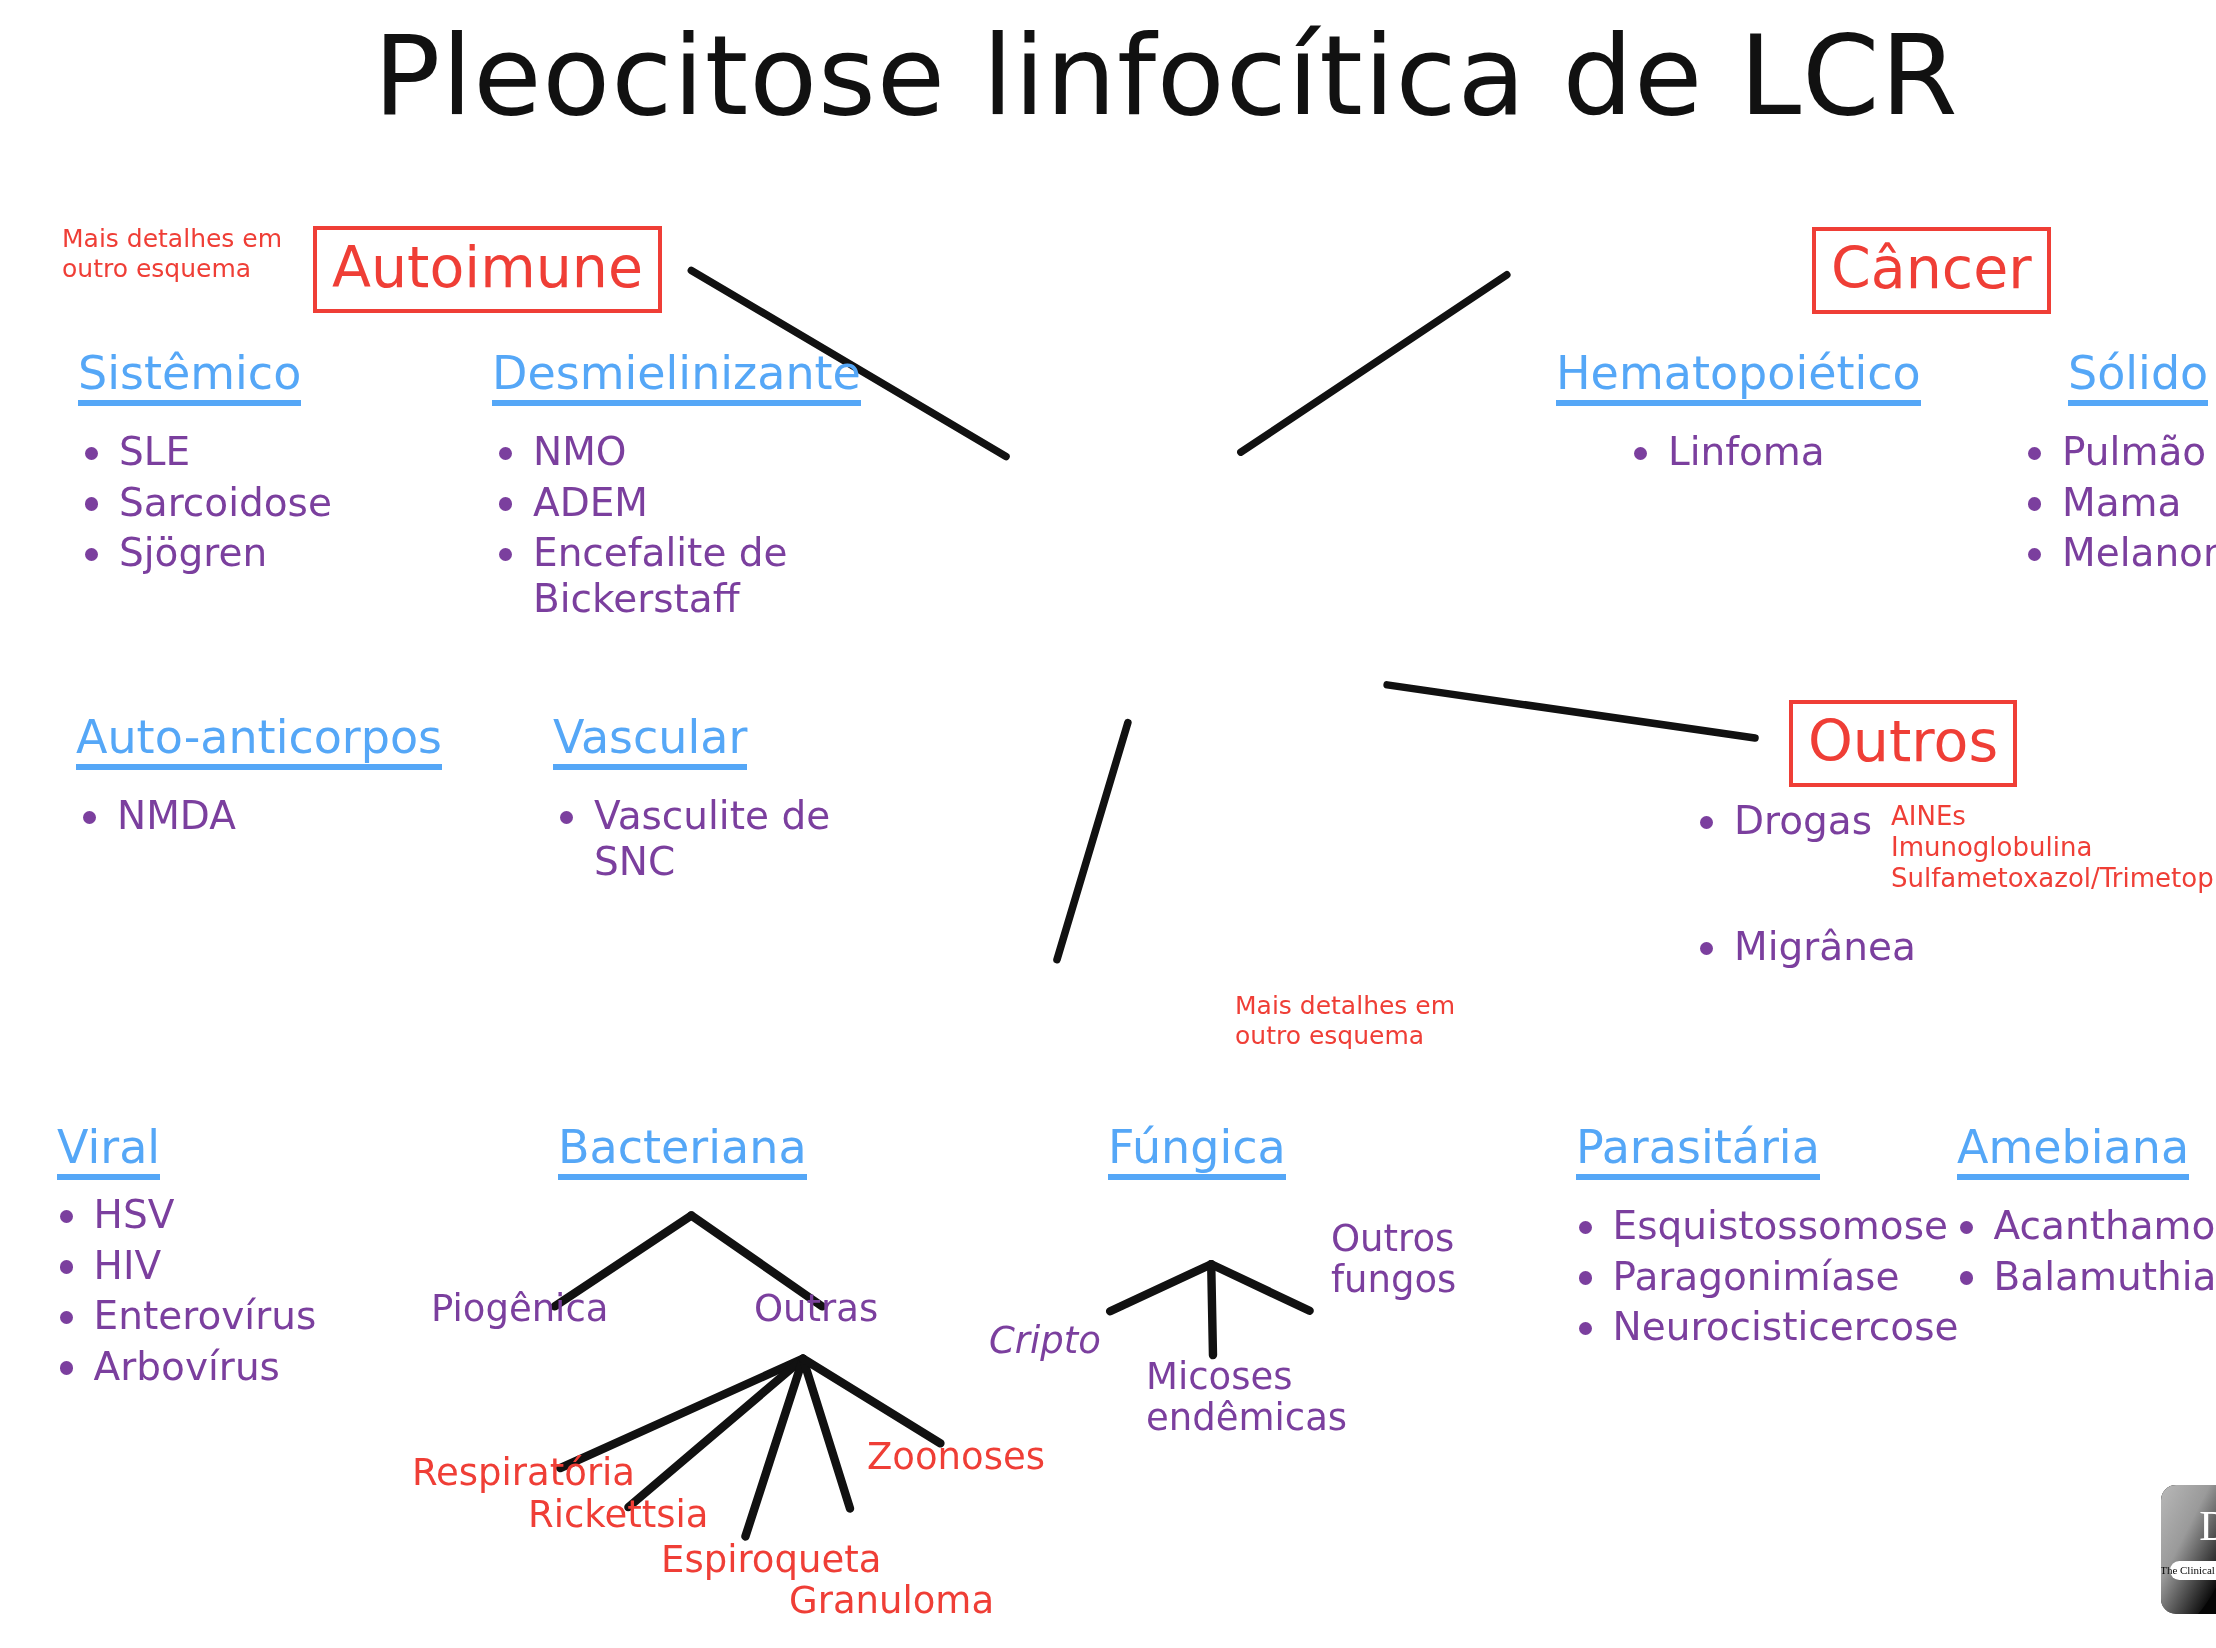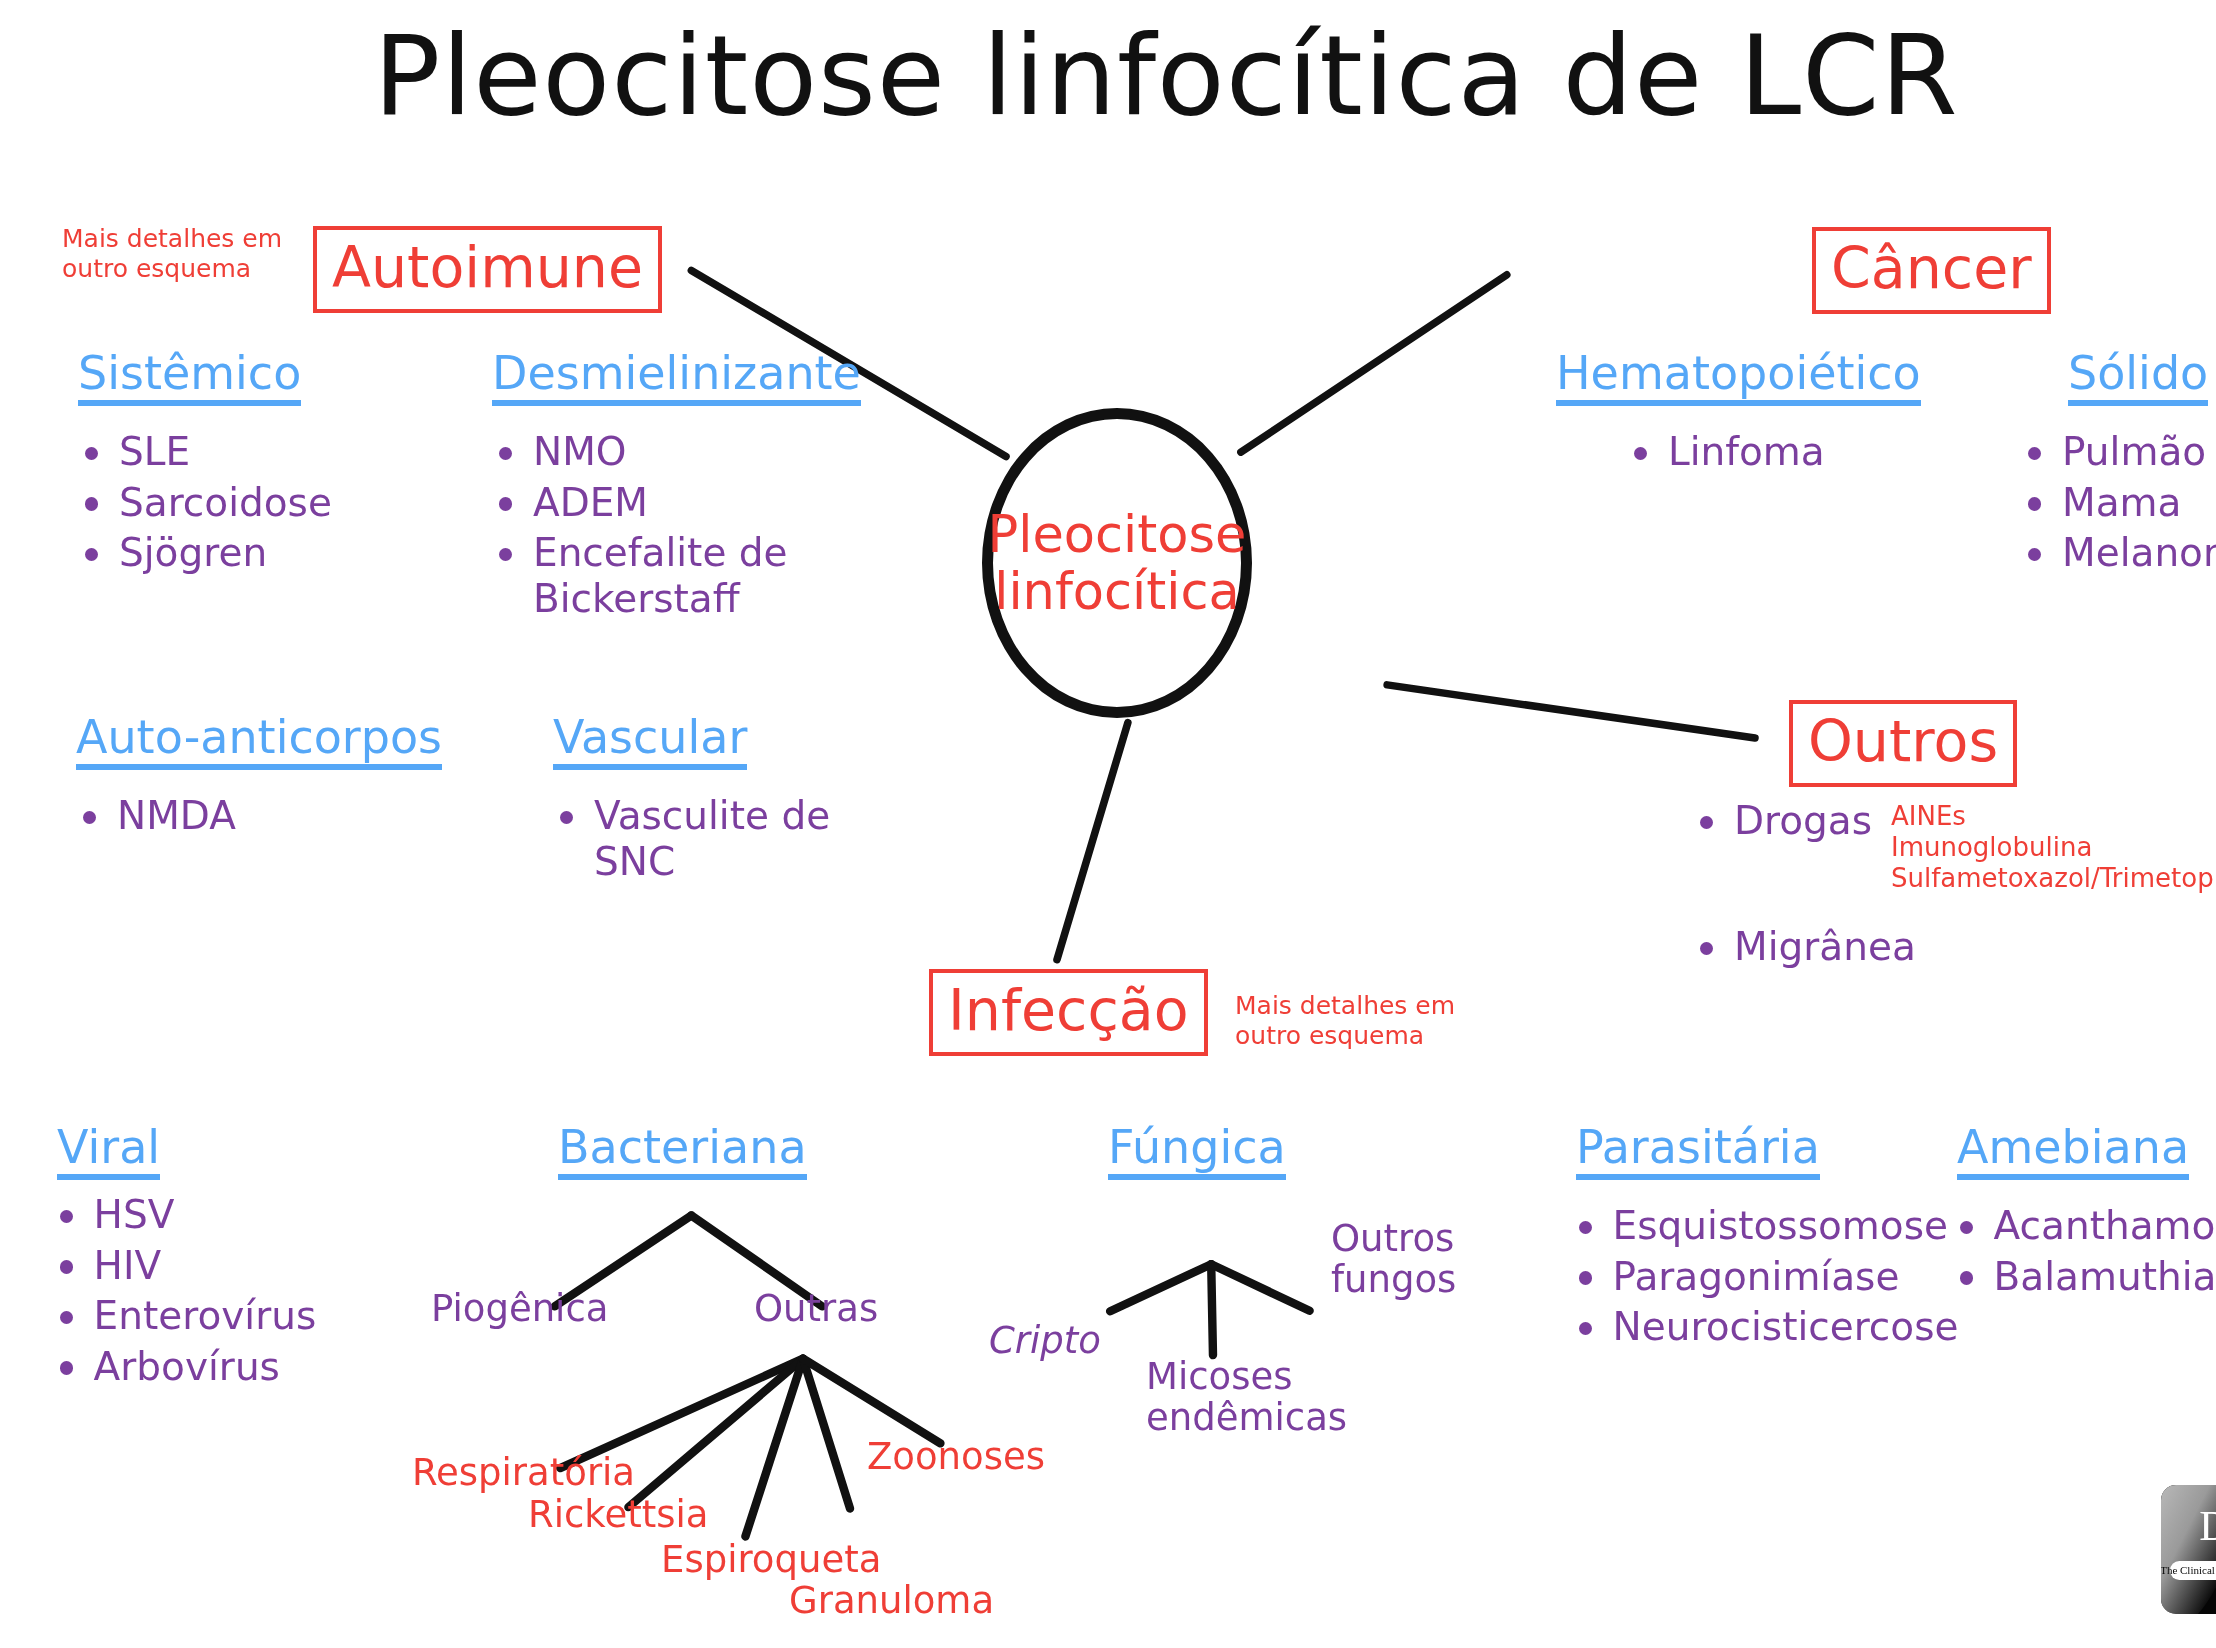--- a/index.html
+++ b/index.html
@@ -210,24 +210,20 @@
 
     <g stroke="#111111" stroke-width="19" stroke-linecap="round" fill="none">
       <line x1="2733" y1="2852" x2="2505" y2="2958"></line>
       <line x1="2733" y1="2852" x2="2737" y2="3057"></line>
       <line x1="2733" y1="2852" x2="2955" y2="2957"></line>
     </g>
   </svg>
 
   <div class="abs" id="page-title">Pleocitose linfocítica de LCR</div>
 
-  <div class="abs" id="center-node">
-    <div id="center-label">Pleocitose
-linfocítica</div>
-  </div>
 
   <div class="abs note" style="left:62px; top:224px;">Mais detalhes em
 outro esquema</div>
 
   <div class="abs cat-box" style="left:279px; top:226px;">Autoimune</div>
 
   <div class="abs" style="left:78px; top:350px;">
     <div class="sub-head">Sistêmico</div>
     <ul class="bullets" style="margin-top:23px;">
       <li>SLE</li>
@@ -283,21 +279,20 @@
 
   <ul class="abs bullets" style="left:1693px; top:798px;">
     <li>Drogas</li>
     <li style="margin-top:80px;text-align:center;">Migrânea</li>
   </ul>
 
   <div class="abs drug-note" style="left:1891px; top:801px;">AINEs
 Imunoglobulina
 Sulfametoxazol/Trimetoprima</div>
 
-  <div class="abs cat-box" style="left:895px; top:969px;">Infecção</div>
 
   <div class="abs note" style="left:1235px; top:991px;">Mais detalhes em
 outro esquema</div>
 
   <div class="abs" style="left:57px; top:1124px;">
     <div class="sub-head">Viral</div>
     <ul class="bullets" style="margin-top:12px; margin-left:-4.4px;">
       <li>HSV</li>
       <li>HIV</li>
       <li>Enterovírus</li>

